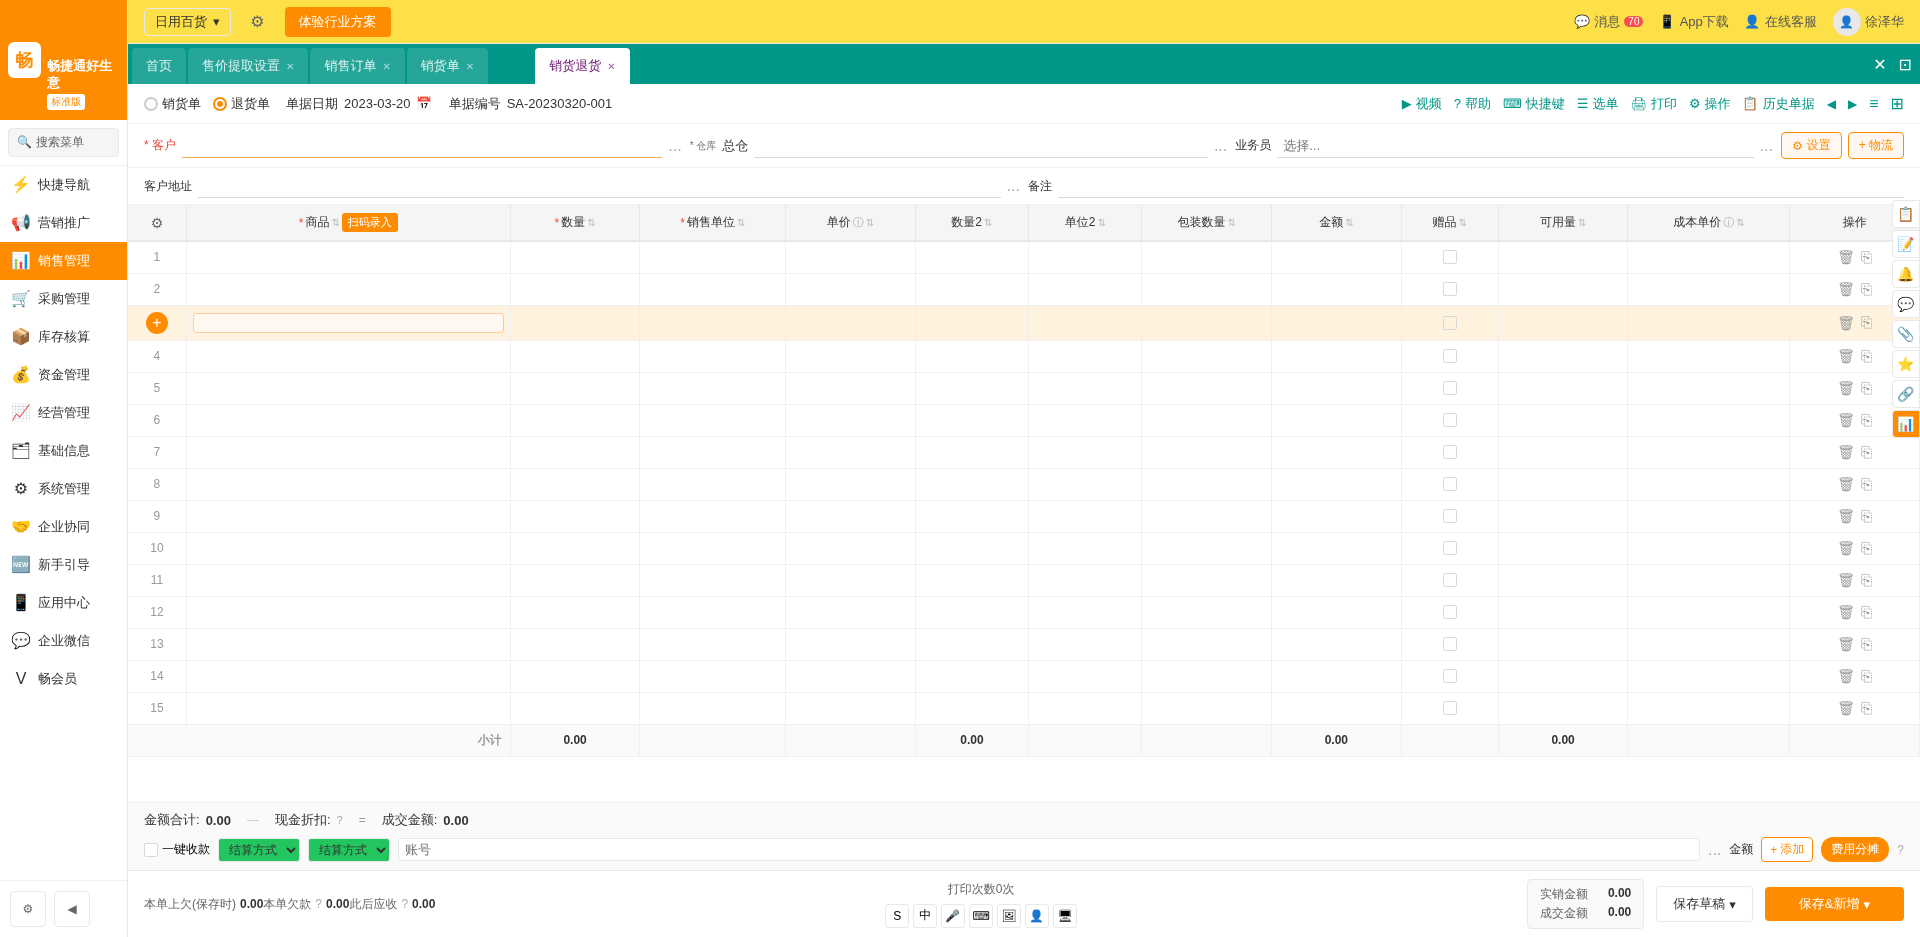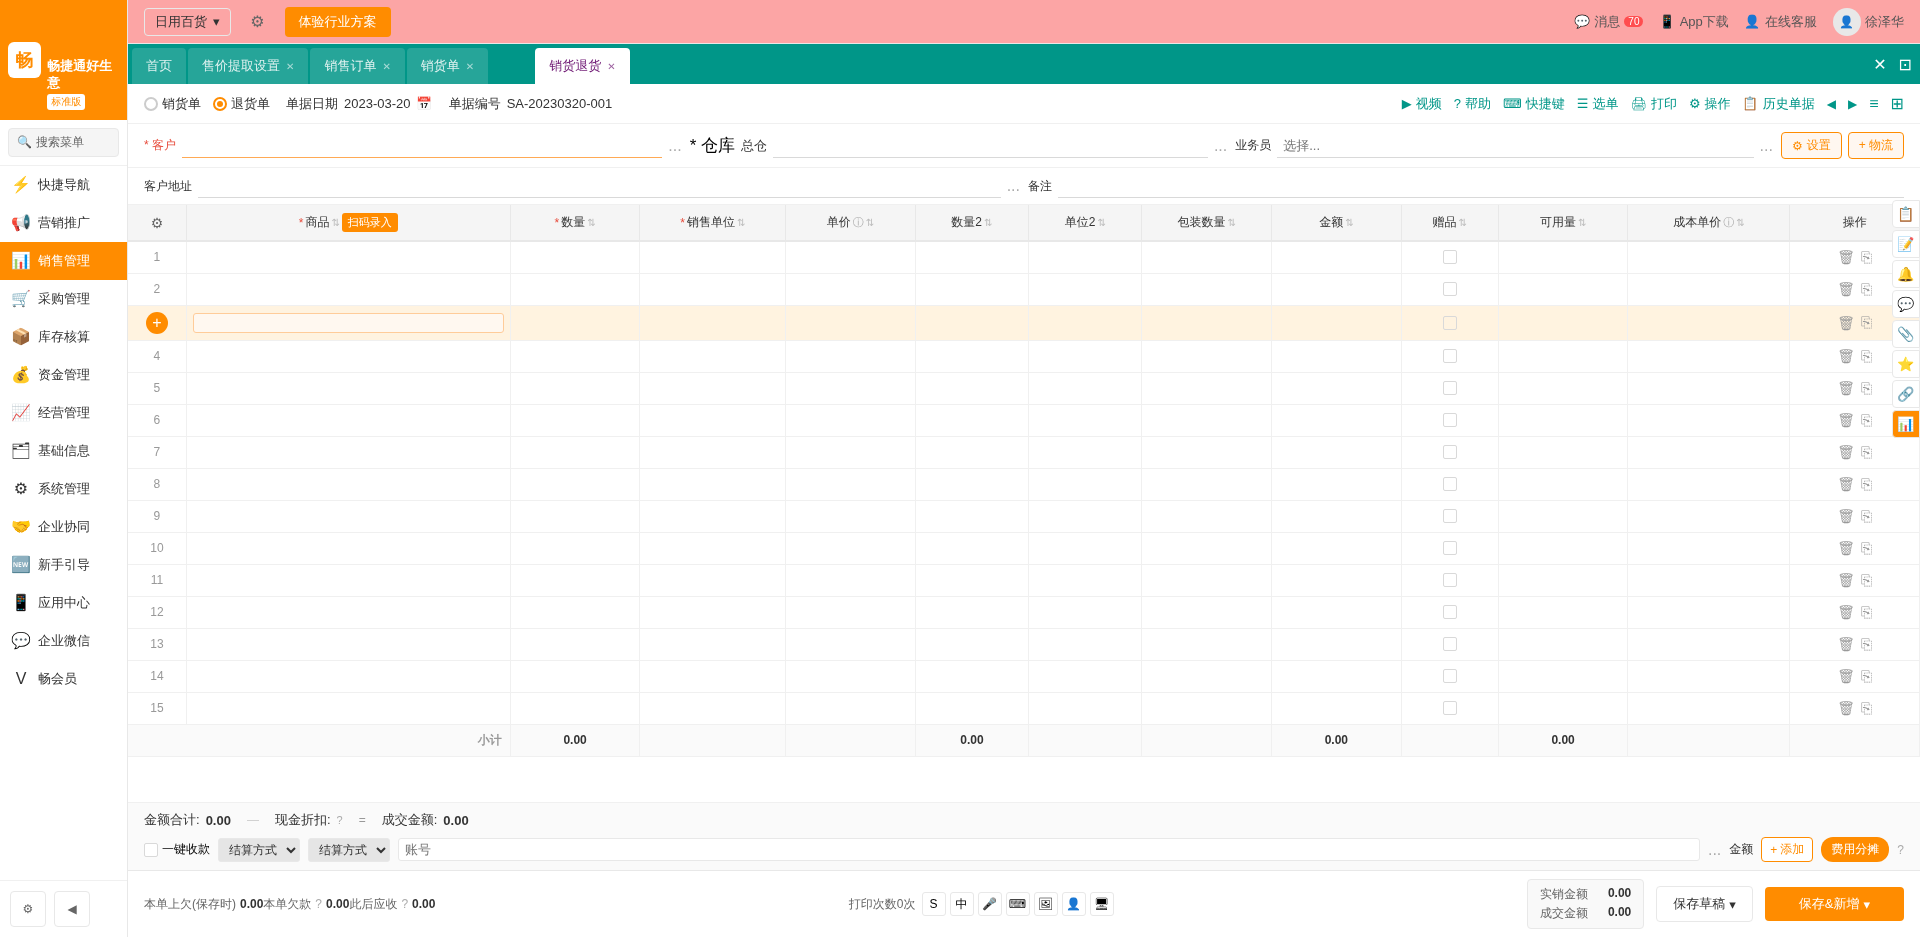--- a/index.html
+++ b/index.html
@@ -17,21 +17,21 @@
     .sidebar-nav-item { display: flex; align-items: center; gap: 8px; padding: 10px 12px; cursor: pointer; color: #333; font-size: 13px; transition: background 0.2s; }
     .sidebar-nav-item.active { background: #ff8c00; color: #fff; }
     .sidebar-nav-item .nav-icon { width: 18px; height: 18px; display: flex; align-items: center; justify-content: center; font-size: 16px; }
     .sidebar-bottom { padding: 10px; display: flex; gap: 8px; border-top: 1px solid #f0f0f0; }
     .sidebar-bottom-btn { width: 36px; height: 36px; border: 1px solid #e8e8e8; border-radius: 4px; display: flex; align-items: center; justify-content: center; cursor: pointer; color: #666; background: #fff; }
 
     
     .main { margin-left: 128px; display: flex; flex-direction: column; height: 937px; }
 
     
-    .topbar { height: 44px; background: #fca5a5; border-bottom: 1px solid #e8e8e8; display: flex; align-items: center; justify-content: space-between; padding: 0 16px; }
+    .topbar { height: 44px; background: #fde047; border-bottom: 1px solid #e8e8e8; display: flex; align-items: center; justify-content: space-between; padding: 0 16px; }
     .topbar-left { display: flex; align-items: center; gap: 12px; }
     .topbar-dropdown { display: flex; align-items: center; gap: 6px; padding: 4px 10px; border: 1px solid #e8e8e8; border-radius: 4px; cursor: pointer; color: #333; font-size: 13px; }
     .topbar-gear { width: 30px; height: 30px; display: flex; align-items: center; justify-content: center; cursor: pointer; color: #666; font-size: 16px; }
     .topbar-trial-btn { background: #ff8c00; color: #fff; border: none; border-radius: 4px; padding: 6px 14px; font-size: 13px; cursor: pointer; }
     .topbar-right { display: flex; align-items: center; gap: 16px; }
     .topbar-right-item { display: flex; align-items: center; gap: 4px; cursor: pointer; color: #555; font-size: 13px; }
     .topbar-badge { background: #ff4d4f; color: #fff; border-radius: 8px; font-size: 10px; padding: 0 4px; min-width: 16px; text-align: center; }
     .topbar-avatar { width: 28px; height: 28px; background: #e8e8e8; border-radius: 50%; display: flex; align-items: center; justify-content: center; font-size: 12px; color: #666; }
 
     
@@ -88,32 +88,32 @@
     
     .form-footer { padding: 8px 16px; border-top: 1px solid #f0f0f0; background: #fafafa; }
     .footer-row1 { display: flex; align-items: center; gap: 16px; margin-bottom: 8px; }
     .footer-field { display: flex; align-items: center; gap: 6px; font-size: 13px; }
     .footer-field label { color: #333; }
     .footer-value { color: #333; font-weight: bold; }
     .footer-separator { color: #ccc; }
     .footer-equals { color: #999; }
     .footer-row2 { display: flex; align-items: center; gap: 8px; }
     .footer-checkbox { display: flex; align-items: center; gap: 4px; font-size: 12px; cursor: pointer; }
-    .footer-select { border: 1px solid #e8e8e8; border-radius: 3px; padding: 3px 6px; font-size: 12px; color: #333; background: #e5e5e5; cursor: pointer; }
+    .footer-select { border: 1px solid #e8e8e8; border-radius: 3px; padding: 3px 6px; font-size: 12px; color: #333; background: #22c55e; cursor: pointer; }
     .footer-add-btn { background: #fff; border: 1px solid #ff8c00; color: #ff8c00; border-radius: 4px; padding: 3px 8px; font-size: 12px; cursor: pointer; display: flex; align-items: center; gap: 3px; }
     .footer-split-btn { background: #ff8c00; color: #fff; border: none; border-radius: 12px; padding: 4px 10px; font-size: 12px; cursor: pointer; }
     .footer-help { color: #aaa; font-size: 12px; cursor: pointer; }
 
     
     .bottom-bar { padding: 8px 16px; background: #fff; border-top: 1px solid #e8e8e8; display: flex; align-items: center; justify-content: space-between; }
     .bottom-left { display: flex; align-items: center; font-size: 12px; color: #333; }
     .bottom-field { display: flex; align-items: center; gap: 4px; }
     .bottom-field-label { color: #666; }
     .bottom-field-value { font-weight: bold; }
-    .bottom-center { display: flex; align-items: center; gap: 6px; }
+    .bottom-center { display: flex; align-items: center; gap: 6px; flex-direction: column; }
     .bottom-print { font-size: 12px; color: #666; }
     .bottom-icons { display: flex; gap: 4px; }
     .bottom-icon { width: 24px; height: 24px; background: #fff; border: 1px solid #e8e8e8; border-radius: 3px; display: flex; align-items: center; justify-content: center; font-size: 12px; cursor: pointer; }
     .bottom-right { display: flex; align-items: center; gap: 12px; }
     .summary-box { background: #f9f9f9; border: 1px solid #e8e8e8; border-radius: 4px; padding: 6px 12px; font-size: 12px; }
     .summary-row { display: flex; justify-content: space-between; gap: 20px; margin-bottom: 2px; }
     .summary-row:last-child { margin-bottom: 0; }
     .summary-label { color: #666; }
     .summary-value { font-weight: bold; color: #333; }
     .save-draft-btn { background: #fff; border: 1px solid #e8e8e8; border-radius: 4px; padding: 8px 16px; font-size: 13px; cursor: pointer; display: flex; align-items: center; gap: 4px; color: #333; }
@@ -332,21 +332,21 @@
       </div>
     </div>
 
     <div style="padding: 8px 16px; border-bottom: 1px solid #f0f0f0; display: flex; flex-wrap: wrap; gap: 8px; align-items: center;">
       <div style="display:flex;align-items:center;gap:6px;flex:1;min-width:280px;">
         <label style="color:#e74c3c;font-size:12px;white-space:nowrap;">* <span>客户</span></label>
         <input class="form-input" type="text" style="border-top: none; border-right: none; border-left: none; border-image: initial; border-bottom: 1px solid rgb(255, 170, 85); background: transparent; flex: 1 1 0%;">
         <span class="form-dots">...</span>
       </div>
       <div style="display:flex;align-items:center;gap:6px;flex:1;min-width:280px;">
-        <label style="color:#000000;font-size:17px;white-space:nowrap;">* <span>仓库</span></label>
+        <label style="color:#737373;font-size:10px;white-space:nowrap;">* <span>仓库</span></label>
         <span style="font-size:13px;color:#333;">总仓</span>
         <input class="form-input" type="text" style="border-top: none; border-right: none; border-left: none; border-image: initial; border-bottom: 1px solid rgb(217, 217, 217); background: transparent; flex: 1 1 0%;">
         <span class="form-dots">...</span>
       </div>
       <div style="display:flex;align-items:center;gap:6px;flex:1;min-width:280px;">
         <label style="font-size:12px;color:#333;white-space:nowrap;">业务员</label>
         <input class="form-input" type="text" style="border-top: none; border-right: none; border-left: none; border-image: initial; border-bottom: 1px solid rgb(217, 217, 217); background: transparent; flex: 1 1 0%;" placeholder="选择...">
         <span class="form-dots">...</span>
       </div>
       <div style="display:flex;gap:6px;">

